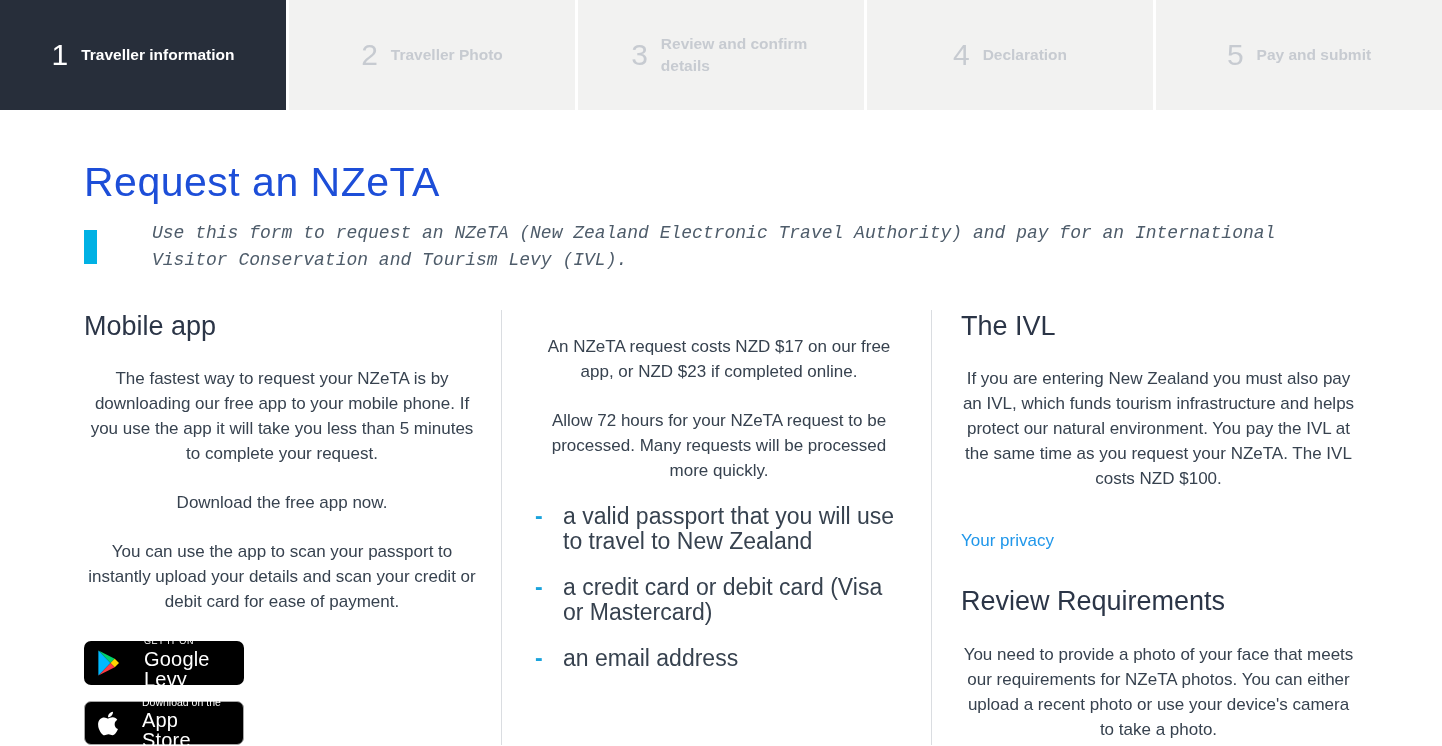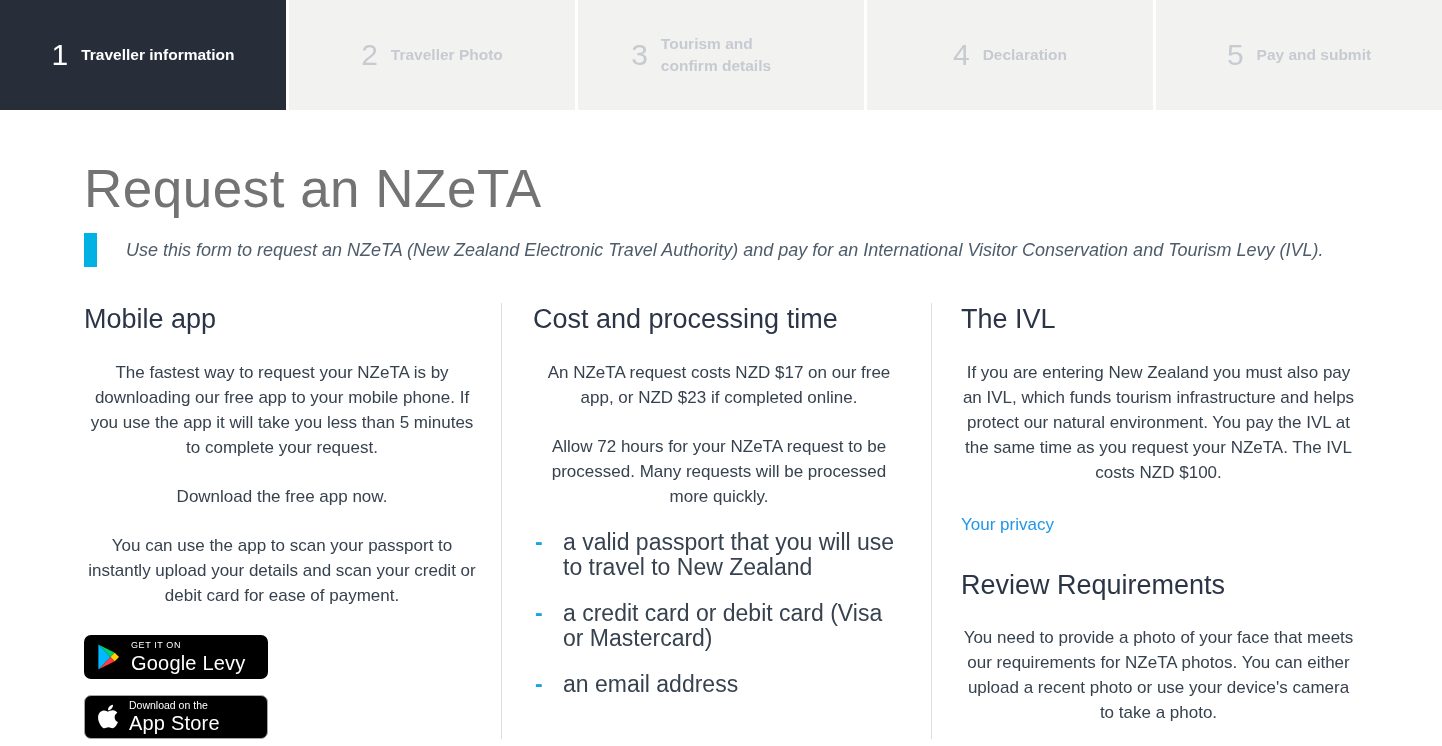--- a/index.html
+++ b/index.html
@@ -22,28 +22,28 @@
   .step.active { background:#272e3a; }
   .step-number { font-size:30px; font-weight:300; color:#c7cbd1; line-height:1; }
   .step-label  { font-size:15.5px; font-weight:700; color:#c7cbd1; line-height:1.4; }
   .step.active .step-number, .step.active .step-label { color:#ffffff; }
   .step:nth-child(3) .step-label { max-width:150px; }
 
   
   .main { padding:0 86px 0 84px; }
   .page-title {
     margin-top:50px;
-    font-size:53px; font-weight:200; letter-spacing:0.5px;
-    color:#737373; line-height:1.1;
+    font-size:41px; font-weight:200; letter-spacing:0.5px;
+    color:#1d4ed8; line-height:1.1;
   }
   .intro-row { display:flex; align-items:center; margin-top:15px; }
   .intro-bar { width:13px; height:34px; background:#00b1e4; flex:0 0 auto; }
   .intro-text {
-    margin-left:29px;
-    font-style:italic; font-size:18px; color:#4e5c6a; line-height:1.5;
+    margin-left:55px;
+    font-style:italic; font-size:18px; color:#4e5c6a; line-height:1.5;font-family:Liberation Mono, monospace;
   }
 
   
   .columns { display:flex; margin-top:36px; align-items:stretch; }
   .col { }
   .col-1 { width:417px; padding-right:21px; }
   .col-2 { width:430px; border-left:1px solid #dadde1; padding-left:31px; padding-right:26px; }
   .col-3 { flex:1; border-left:1px solid #dadde1; padding-left:29px; }
 
   .col h2 {
@@ -56,27 +56,27 @@
   ul.need-list { list-style:none; margin-top:8px; }
   ul.need-list li {
     position:relative; padding-left:30px; margin-top:21px;
     font-size:23px; line-height:25px; color:#37424f;
   }
   ul.need-list li::before {
     content:"-"; position:absolute; left:2px; top:0;
     color:#1aa3dc; font-weight:700;
   }
 
-  a.text-link { color:#2097ea; text-decoration:none; font-size:17px; display:inline-block; margin-top:30px; cursor:pointer; }
+  a.text-link { color:#2097ea; text-decoration:none; font-size:17px; display:inline-block; margin-top:40px; cursor:pointer; }
 
   
   .badges { margin-top:27px; }
   .store-badge {
-    width:184px; height:44px; background:#000; border-radius:7px;
-    display:flex; align-items:center; gap:10px; padding:0 12px;
+    width:160px; height:44px; background:#000; border-radius:7px;
+    display:flex; align-items:center; gap:23px; padding:0 12px;
     color:#fff; cursor:pointer;
   }
   .store-badge + .store-badge { margin-top:16px; }
   .store-badge.apple { border:1px solid #a6a6a6; }
   .badge-text { display:flex; flex-direction:column; line-height:1; }
   .badge-tag-upper { font-size:9px; letter-spacing:0.6px; margin-bottom:3px; }
   .badge-tag { font-size:10.5px; margin-bottom:3px; }
   .badge-store { font-size:20px; font-weight:500; letter-spacing:0.2px; }
   .badge-icon { flex:0 0 auto; display:flex; align-items:center; }
 </style>
@@ -87,21 +87,21 @@
   <div class="step active">
     <span class="step-number">1</span>
     <span class="step-label">Traveller information</span>
   </div>
   <div class="step">
     <span class="step-number">2</span>
     <span class="step-label">Traveller Photo</span>
   </div>
   <div class="step">
     <span class="step-number">3</span>
-    <span class="step-label">Tourism and confirm details</span>
+    <span class="step-label">Review and confirm details</span>
   </div>
   <div class="step">
     <span class="step-number">4</span>
     <span class="step-label">Declaration</span>
   </div>
   <div class="step">
     <span class="step-number">5</span>
     <span class="step-label">Pay and submit</span>
   </div>
 </nav>
@@ -146,21 +146,20 @@
           </span>
           <span class="badge-text">
             <span class="badge-tag">Download on the</span>
             <span class="badge-store">App Store</span>
           </span>
         </div>
       </div>
     </section>
 
     <section class="col col-2">
-      <h2>Cost and processing time</h2>
       <p>An NZeTA request costs NZD $17 on our free app, or NZD $23 if completed online.</p>
       <p>Allow 72 hours for your NZeTA request to be processed. Many requests will be processed more quickly.</p>
       <ul class="need-list">
         <li>a valid passport that you will use to travel to New Zealand</li>
         <li>a credit card or debit card (Visa or Mastercard)</li>
         <li>an email address</li>
 
       </ul>
     </section>
 

